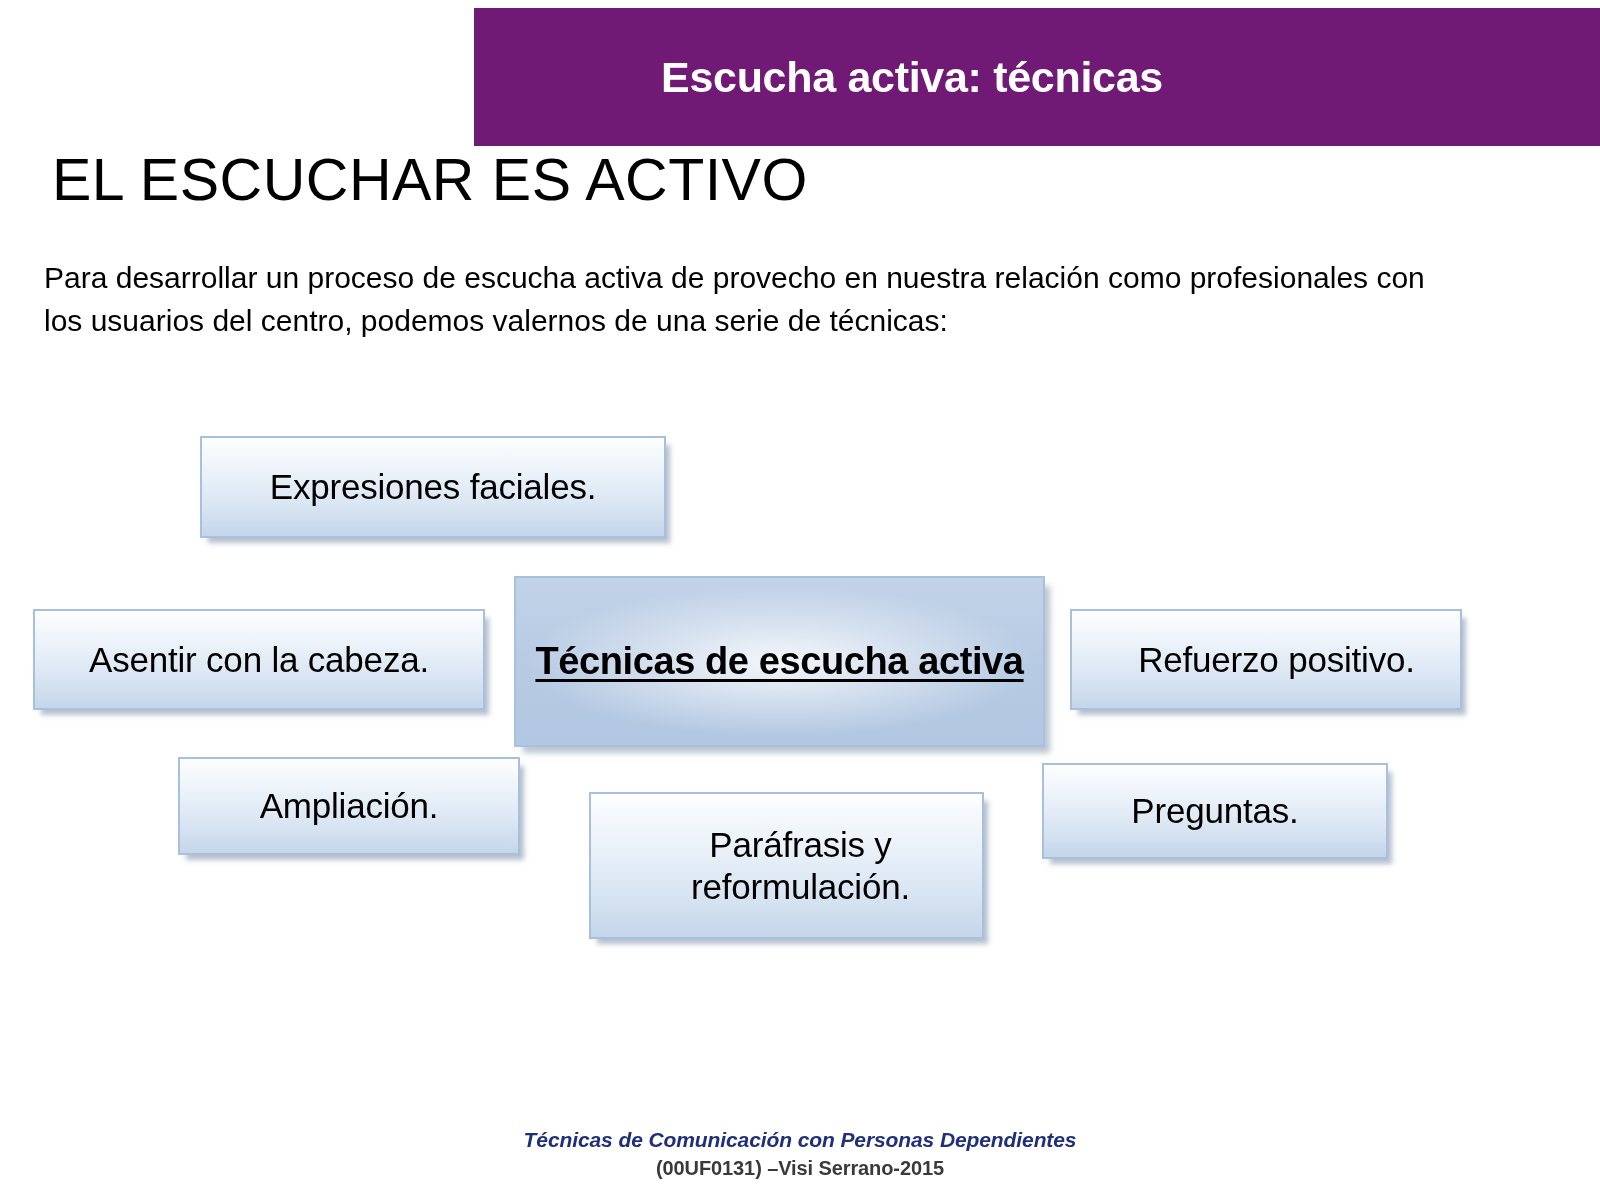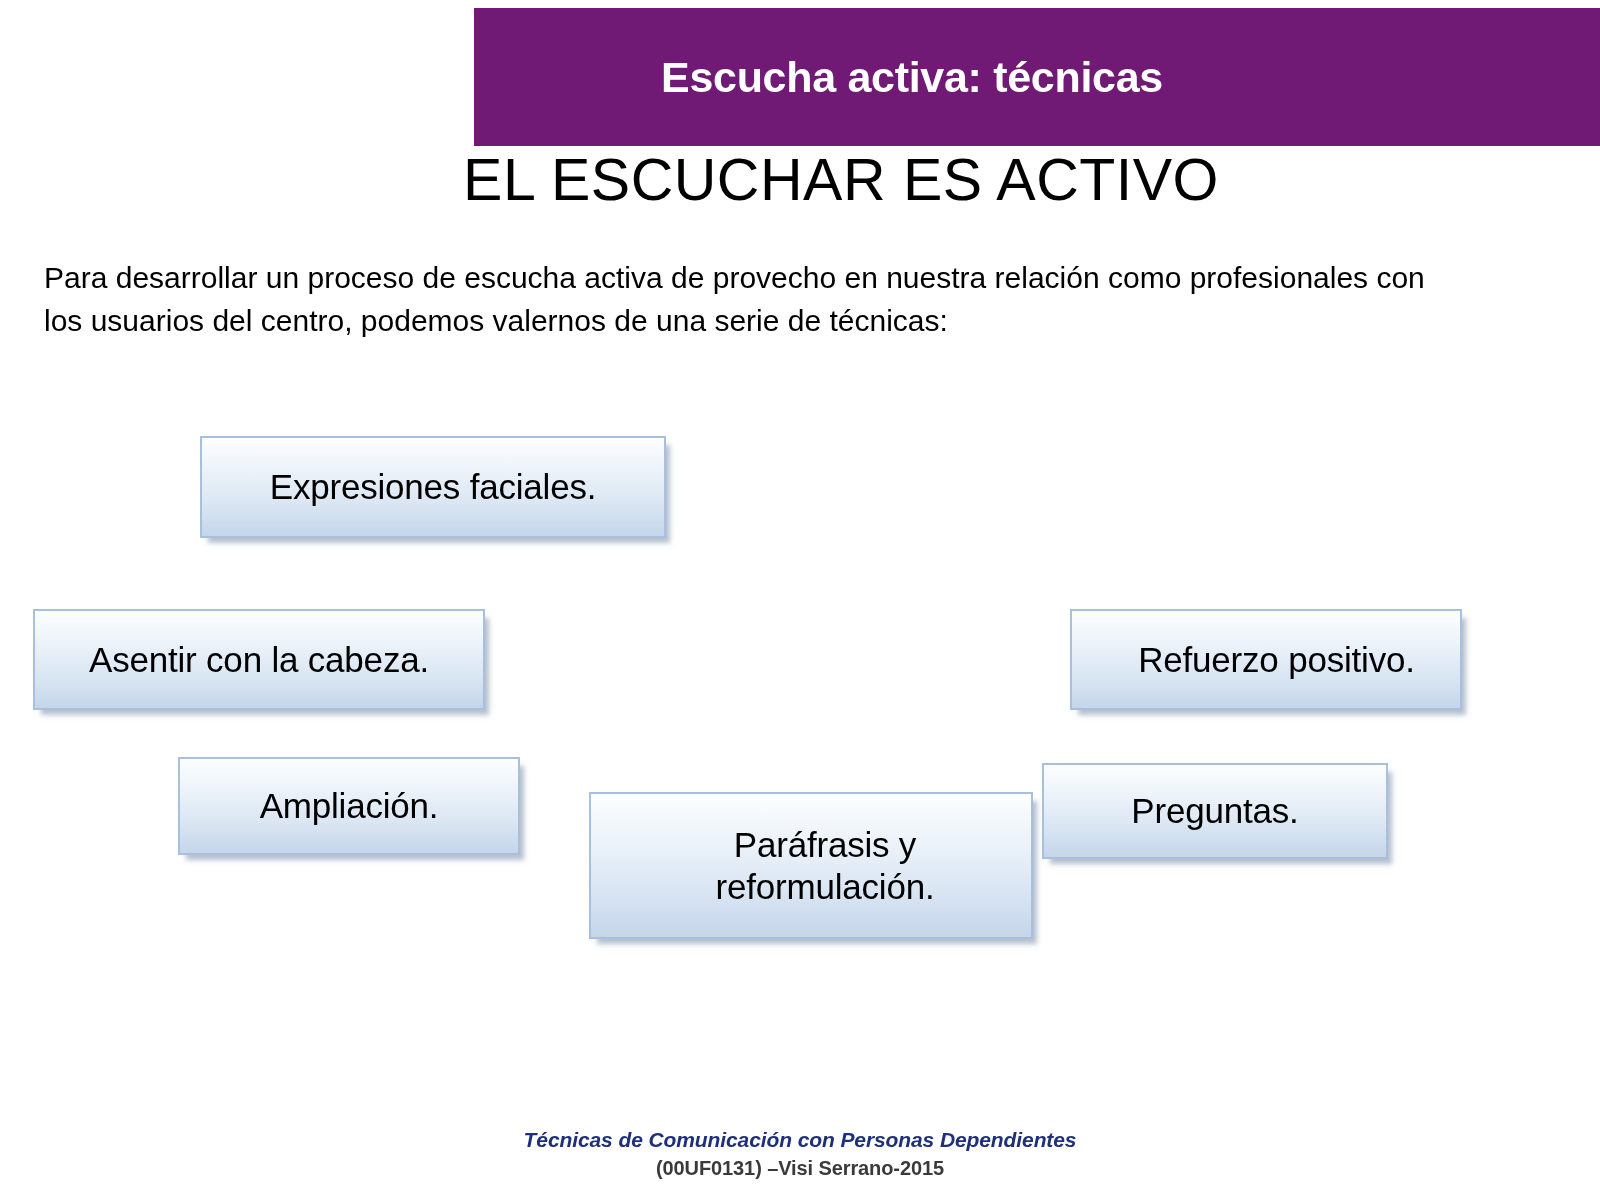--- a/index.html
+++ b/index.html
@@ -37,27 +37,26 @@
     letter-spacing: -0.3px;
     white-space: nowrap;
   }
 
   
   .main-title {
     position: absolute;
     left: 0;
     top: 146px;
     width: 1600px;
-    text-align: center;
     font-size: 59px;
     color: #000000;
     font-family: "Liberation Sans", sans-serif;
     font-weight: normal;
     letter-spacing: 0.5px;
-    padding-left: 82px;
+    padding-left: 52px;
     box-sizing: border-box;
   }
 
   
   .body-paragraph {
     position: absolute;
     left: 44px;
     top: 257px;
     width: 1420px;
     font-size: 30px;
@@ -96,21 +95,21 @@
     letter-spacing: -0.2px;
     padding: 0 8px;
   }
 
   
   .node-expresiones { left: 200px;  top: 436px; width: 466px; height: 102px; }
   .node-silencio    { left: 853px;  top: 437px; width: 342px; height: 102px; }
   .node-asentir     { left: 33px;   top: 609px; width: 452px; height: 101px; }
   .node-refuerzo    { left: 1070px; top: 609px; width: 392px; height: 101px; padding-left: 21px; }
   .node-ampliacion  { left: 178px;  top: 757px; width: 342px; height: 98px; }
-  .node-parafrasis  { left: 589px;  top: 792px; width: 444px; height: 147px; padding-left: 28px; }
+  .node-parafrasis  { left: 589px;  top: 792px; width: 395px; height: 147px; padding-left: 28px; }
   .node-preguntas   { left: 1042px; top: 763px; width: 346px; height: 96px; }
 
   
   .node-center {
     left: 514px;
     top: 576px;
     width: 531px;
     height: 171px;
     border: 2px solid #a9c1dd;
     background:
@@ -168,20 +167,23 @@
 
   <div class="node node-expresiones">
     <span class="node-label">Expresiones faciales.</span>
   </div>
 
 
   <div class="node node-asentir">
     <span class="node-label">Asentir con la cabeza.</span>
   </div>
 
+  <div class="node node-center">
+    <span class="node-label">Técnicas de escucha activa</span>
+  </div>
 
   <div class="node node-refuerzo">
     <span class="node-label">Refuerzo positivo.</span>
   </div>
 
   <div class="node node-ampliacion">
     <span class="node-label">Ampliación.</span>
   </div>
 
   <div class="node node-parafrasis">

